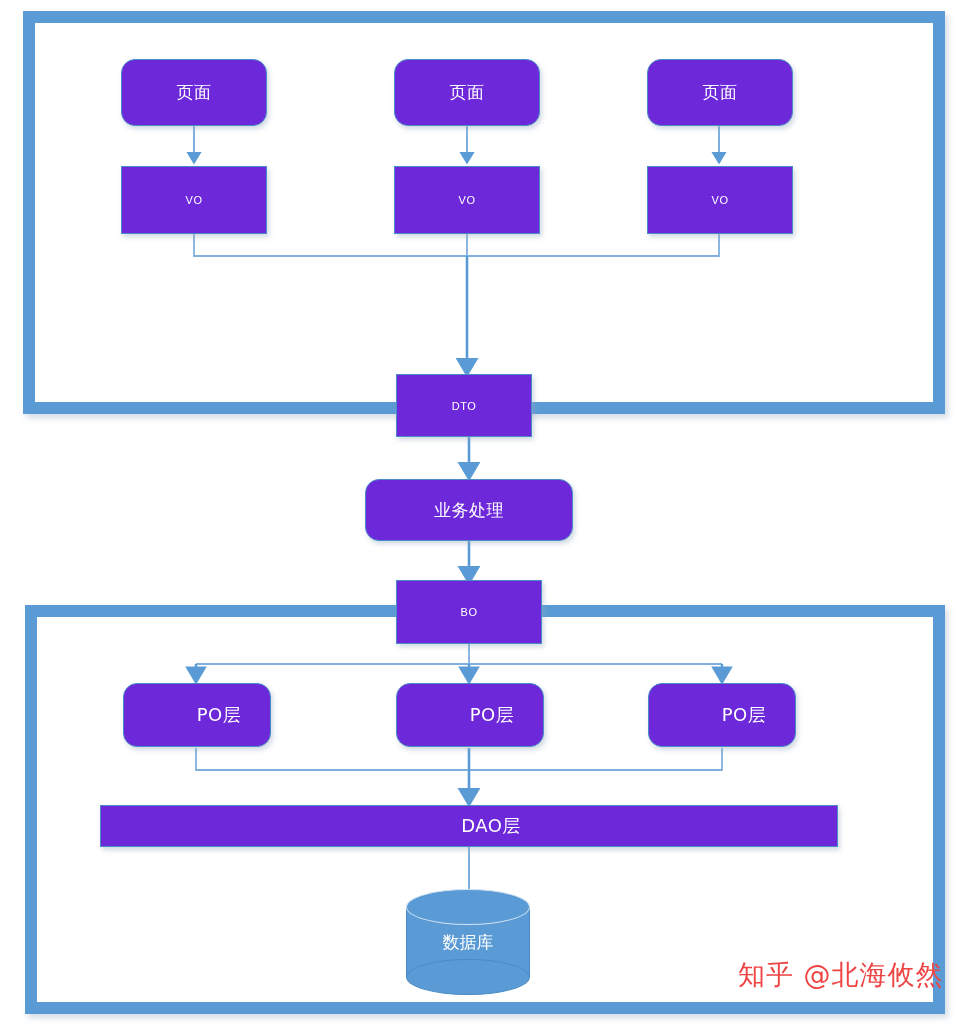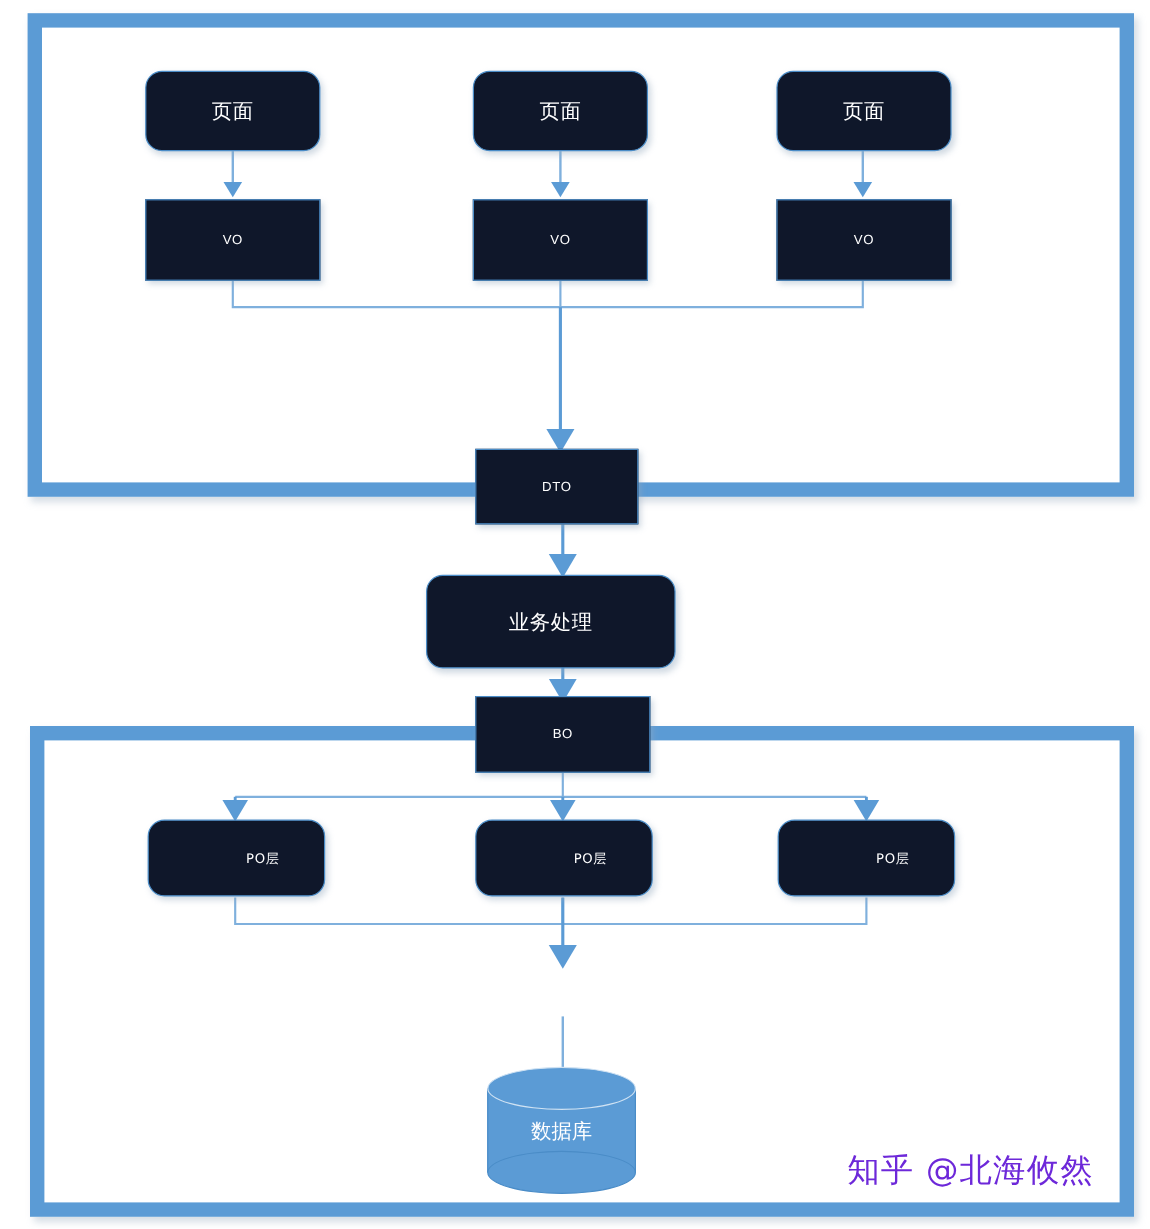--- a/index.html
+++ b/index.html
@@ -26,42 +26,42 @@
     height: 1024px;
   }
   
   .node {
     position: absolute;
     box-sizing: border-box;
     display: flex;
     align-items: center;
     justify-content: center;
     color: #ffffff;
-    background: #0f172a;
+    background: #6d28d9;
     border: 1px solid #4a8cc7;
     box-shadow: 2px 3px 5px rgba(150,170,190,0.45);
     letter-spacing: 0.5px;
     user-select: none;
   }
   .node.rounded {
     border-radius: 14px;
   }
   .node.rect {
     border-radius: 0;
   }
   .label-cn {
     font-size: 17px;
     font-family: "DejaVu Sans", "Liberation Sans", sans-serif;
   }
   .label-en {
     font-size: 11px;
     font-family: "Liberation Sans", "DejaVu Sans", sans-serif;
   }
   .label-mixed {
-    font-size: 11px;
+    font-size: 18px;
     font-family: "DejaVu Sans", "Liberation Sans", sans-serif;
     margin-left: 44px;
   }
   
   .cylinder {
     position: absolute;
     box-sizing: border-box;
   }
   .cyl-body {
     position: absolute;
@@ -124,26 +124,27 @@
   .frame {
     position: absolute;
     box-sizing: border-box;
     border: 12px solid #5b9bd5;
     background: transparent;
     box-shadow: 3px 4px 6px rgba(150,170,190,0.40);
   }
   
   .watermark {
     position: absolute;
-    color: #6d28d9;
+    color: #ef4444;
     font-size: 27px;
     font-family: "DejaVu Sans", "Liberation Sans", sans-serif;
     white-space: nowrap;
     letter-spacing: 1px;
     user-select: none;
+    margin-left: 32px;
   }
 </style>
 </head>
 <body>
 
 <div id="canvas">
 
   <svg class="layer" viewBox="0 0 958 1024" xmlns="http://www.w3.org/2000/svg">
     <defs>
       <marker id="ah" markerWidth="9" markerHeight="9" refX="3.2" refY="4.5" orient="auto" markerUnits="strokeWidth">
@@ -226,38 +227,41 @@
     <span class="label-en">VO</span>
   </div>
   <div class="node rect" style="left:647px; top:166px; width:146px; height:68px;">
     <span class="label-en">VO</span>
   </div>
 
   <div class="node rect" style="left:396px; top:374px; width:136px; height:63px;">
     <span class="label-en">DTO</span>
   </div>
 
-  <div class="node rounded" style="left:355px; top:479px; width:208px; height:78px;">
+  <div class="node rounded" style="left:365px; top:479px; width:208px; height:62px;">
     <span class="label-cn">业务处理</span>
   </div>
 
   <div class="node rect" style="left:396px; top:580px; width:146px; height:64px;align-items:center;">
     <span class="label-en">BO</span>
   </div>
 
   <div class="node rounded" style="left:123px; top:683px; width:148px; height:64px;">
     <span class="label-mixed">PO层</span>
   </div>
   <div class="node rounded" style="left:396px; top:683px; width:148px; height:64px;">
     <span class="label-mixed">PO层</span>
   </div>
   <div class="node rounded" style="left:648px; top:683px; width:148px; height:64px;">
     <span class="label-mixed">PO层</span>
   </div>
 
+  <div class="node rect" style="left:100px; top:805px; width:738px; height:42px;">
+    <span class="label-mixed">DAO层</span>
+  </div>
 
   <div class="cylinder" style="left:406px; top:889px; width:124px; height:106px;">
     <div class="cyl-shadow"></div>
     <div class="cyl-body"></div>
     <div class="cyl-bottom"></div>
     <div class="cyl-top"></div>
     <div class="cyl-text">数据库</div>
   </div>
 
   <div class="watermark" style="left:706px; top:957px;">知乎 @北海攸然</div>

